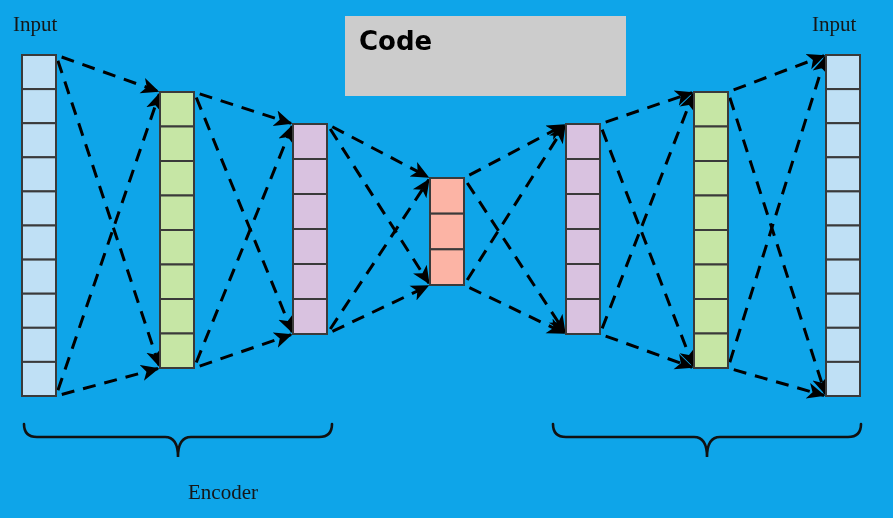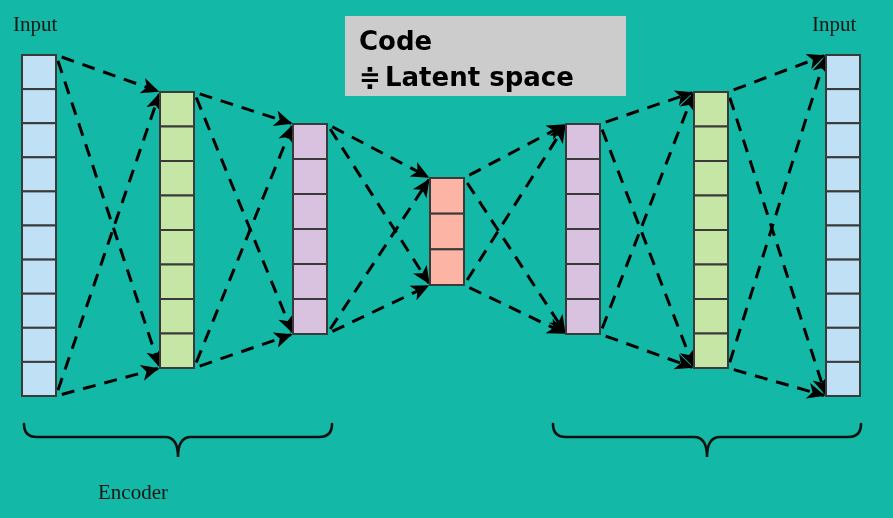--- a/index.html
+++ b/index.html
@@ -8,21 +8,21 @@
     padding: 0;
     background: #ffffff;
   }
   body {
     font-family: "Liberation Serif", serif;
   }
   #canvas {
     position: relative;
     width: 893px;
     height: 518px;
-    background: #14b8a6;
+    background: #0ea5e9;
     overflow: hidden;
   }
   svg.layer-svg {
     position: absolute;
     top: 0;
     left: 0;
     width: 893px;
     height: 518px;
   }
   #connections { z-index: 1; }
@@ -39,21 +39,21 @@
   }
   #label-input  { left: 13px;  top: 12px; }
   #label-output { left: 812px; top: 12px; }
 
   .brace-label {
     position: absolute;
     font-family: "Liberation Serif", serif;
     font-size: 21px;
     color: #161616;
     white-space: nowrap;
-    text-align: left;
+    text-align: right;
     z-index: 5;
   }
   #label-encoder { left: 98px;  top: 480px; width: 160px; }
   #label-decoder { left: 615px; top: 480px; width: 160px; }
 
   #code-box {
     position: absolute;
     left: 345px;
     top: 16px;
     width: 281px;
@@ -196,16 +196,15 @@
 
   <div class="io-label" id="label-input">Input</div>
 
   <div class="io-label" id="label-output">Input</div>
 
   <div class="brace-label" id="label-encoder">Encoder</div>
 
 
   <div id="code-box">
     <div class="code-line">Code</div>
-    <div class="code-line"><span class="approx-sym">≑</span><span>Latent space</span></div>
   </div>
 
 </div>
 
 </body></html>

